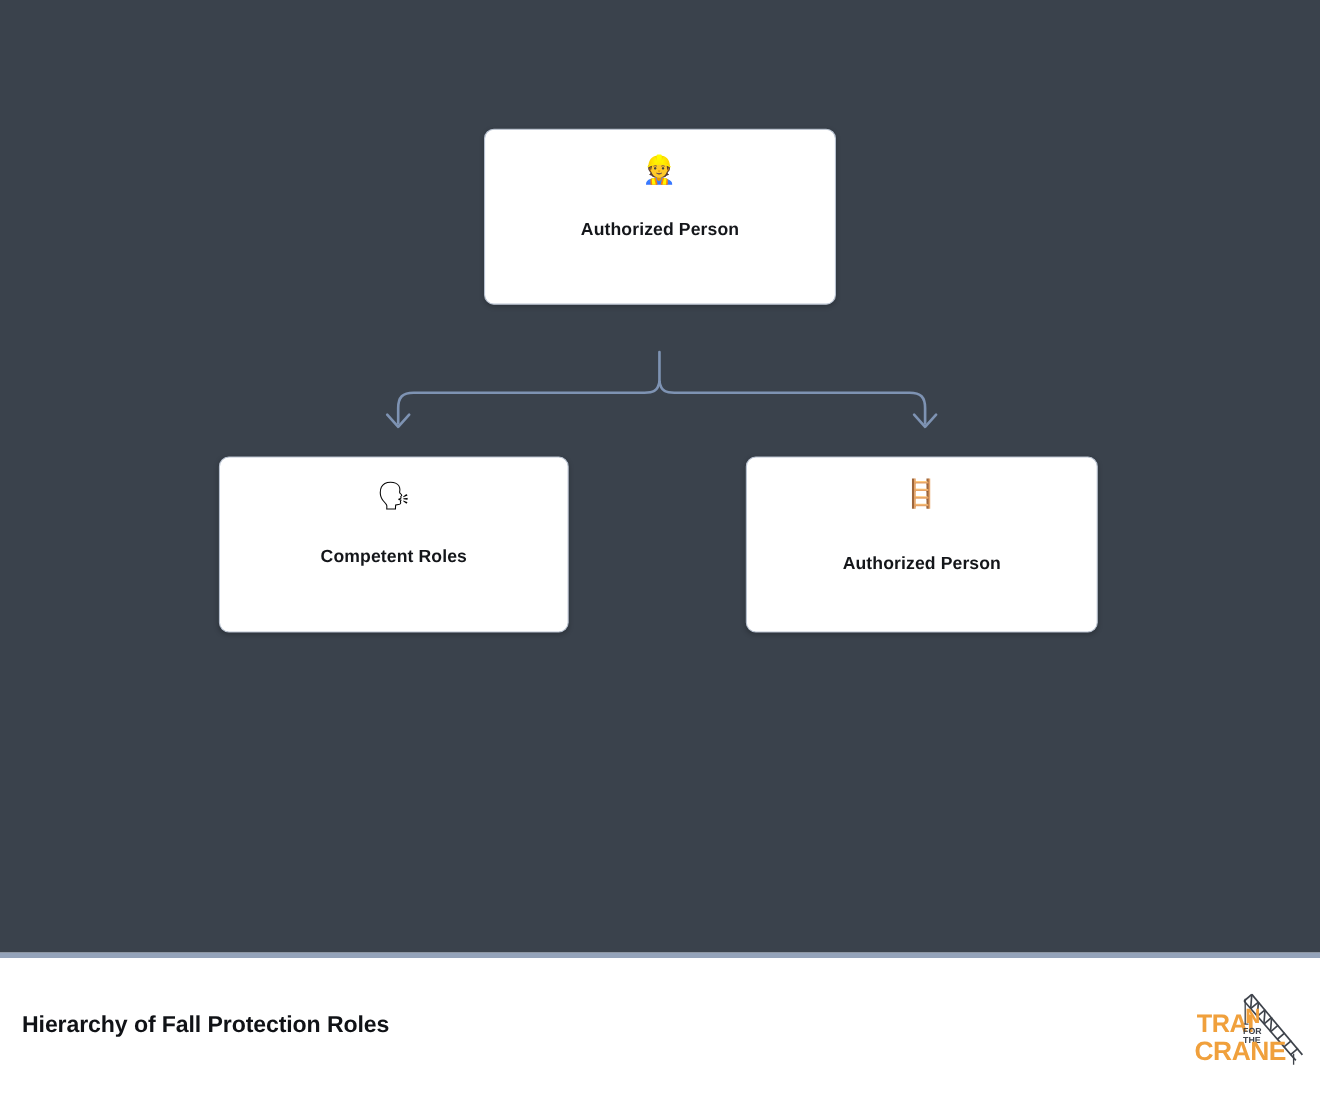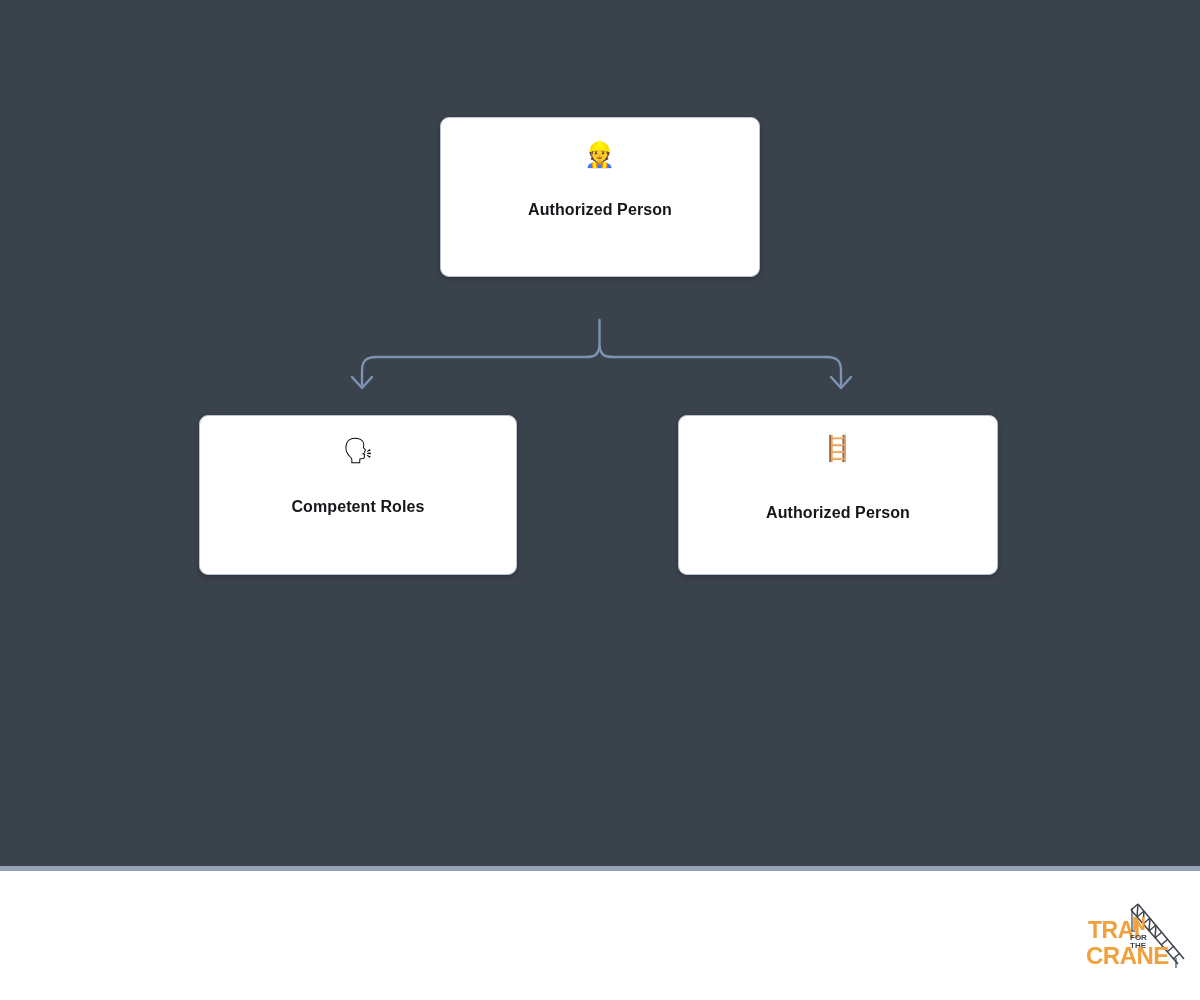--- a/index.html
+++ b/index.html
@@ -181,20 +181,21 @@
       <div class="node-icon">🪜</div>
       <div class="node-label">Authorized Person</div>
     </div>
 
   </div>
 
   <div id="divider"></div>
 
   <div id="footer"></div>
 
+  <div id="footer-title">Hierarchy of Fall Protection Roles</div>
 
   <svg id="logo" viewBox="0 0 104 72" width="104" height="72">
 
     <g stroke="#3e434b" fill="none" stroke-width="1.5">
       <path d="M 52 6 L 98 61"></path>
       <path d="M 45 12 L 92 66"></path>
       <path d="M 52 6 L 45 12"></path>
       <path d="M 58 13 L 51 19"></path>
       <path d="M 64 20 L 57 26"></path>
       <path d="M 70 27 L 63 33"></path>

